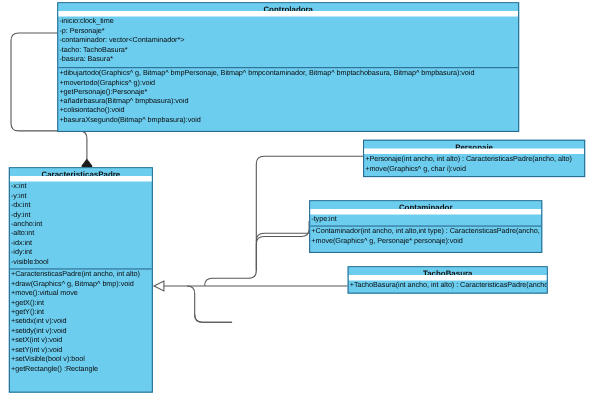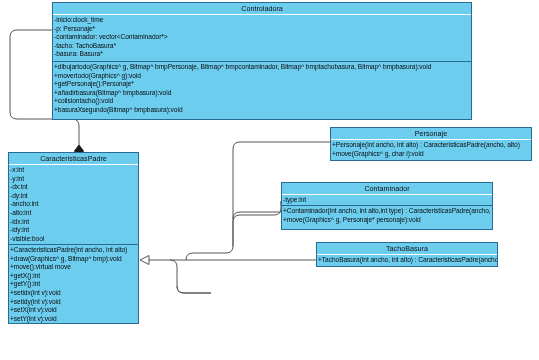--- a/index.html
+++ b/index.html
@@ -33,24 +33,24 @@
     background: #6ccdef;
     overflow: hidden;
     z-index: 5;
   }
   .uml-title {
     box-sizing: border-box;
     height: 12px;
     line-height: 11px;
     text-align: center;
     font-size: 7.2px;
-    font-weight: normal;
+    font-weight: bold;
     color: #111111;
     background: #6ccdef;
-    border-bottom: 1px solid #ffffff;
+    border-bottom: 5px solid #ffffff;
     white-space: nowrap;
     overflow: hidden;
   }
   .uml-compartment {
     box-sizing: border-box;
     padding: 1px 0 2px 1px;
     border-bottom: 1px solid #2a6c91;
     overflow: hidden;
   }
   .uml-compartment.last {
@@ -59,21 +59,21 @@
   .uml-compartment .row {
     font-size: 6.6px;
     line-height: 8.6px;
     color: #0b0b0b;
     white-space: nowrap;
     overflow: hidden;
     letter-spacing: -0.05px;
   }
   
   #cls-controladora { left: 52px;  top: 2px;   width: 420px; height: 118px; }
-  #cls-caracteristicas { left: 8px;  top: 152px; width: 131px; height: 172px; }
+  #cls-caracteristicas { left: 8px;  top: 152px; width: 131px; height: 205px; }
   #cls-personaje  { left: 330px; top: 127px; width: 202px; height: 34px; }
   #cls-contaminador { left: 281px; top: 182px; width: 212px; height: 48px; }
   #cls-tachobasura { left: 316px; top: 242px; width: 182px; height: 25px; }
   #cls-basura     { left: 211px; top: 277px; width: 195px; height: 26px; }
 
   #cls-controladora .uml-compartment.fields { height: 47px; }
   #cls-caracteristicas .uml-compartment.fields { height: 80px; }
   #cls-contaminador .uml-compartment.fields { height: 11px; }
 
   .wire { fill: none; stroke: #575757; stroke-width: 1; }

